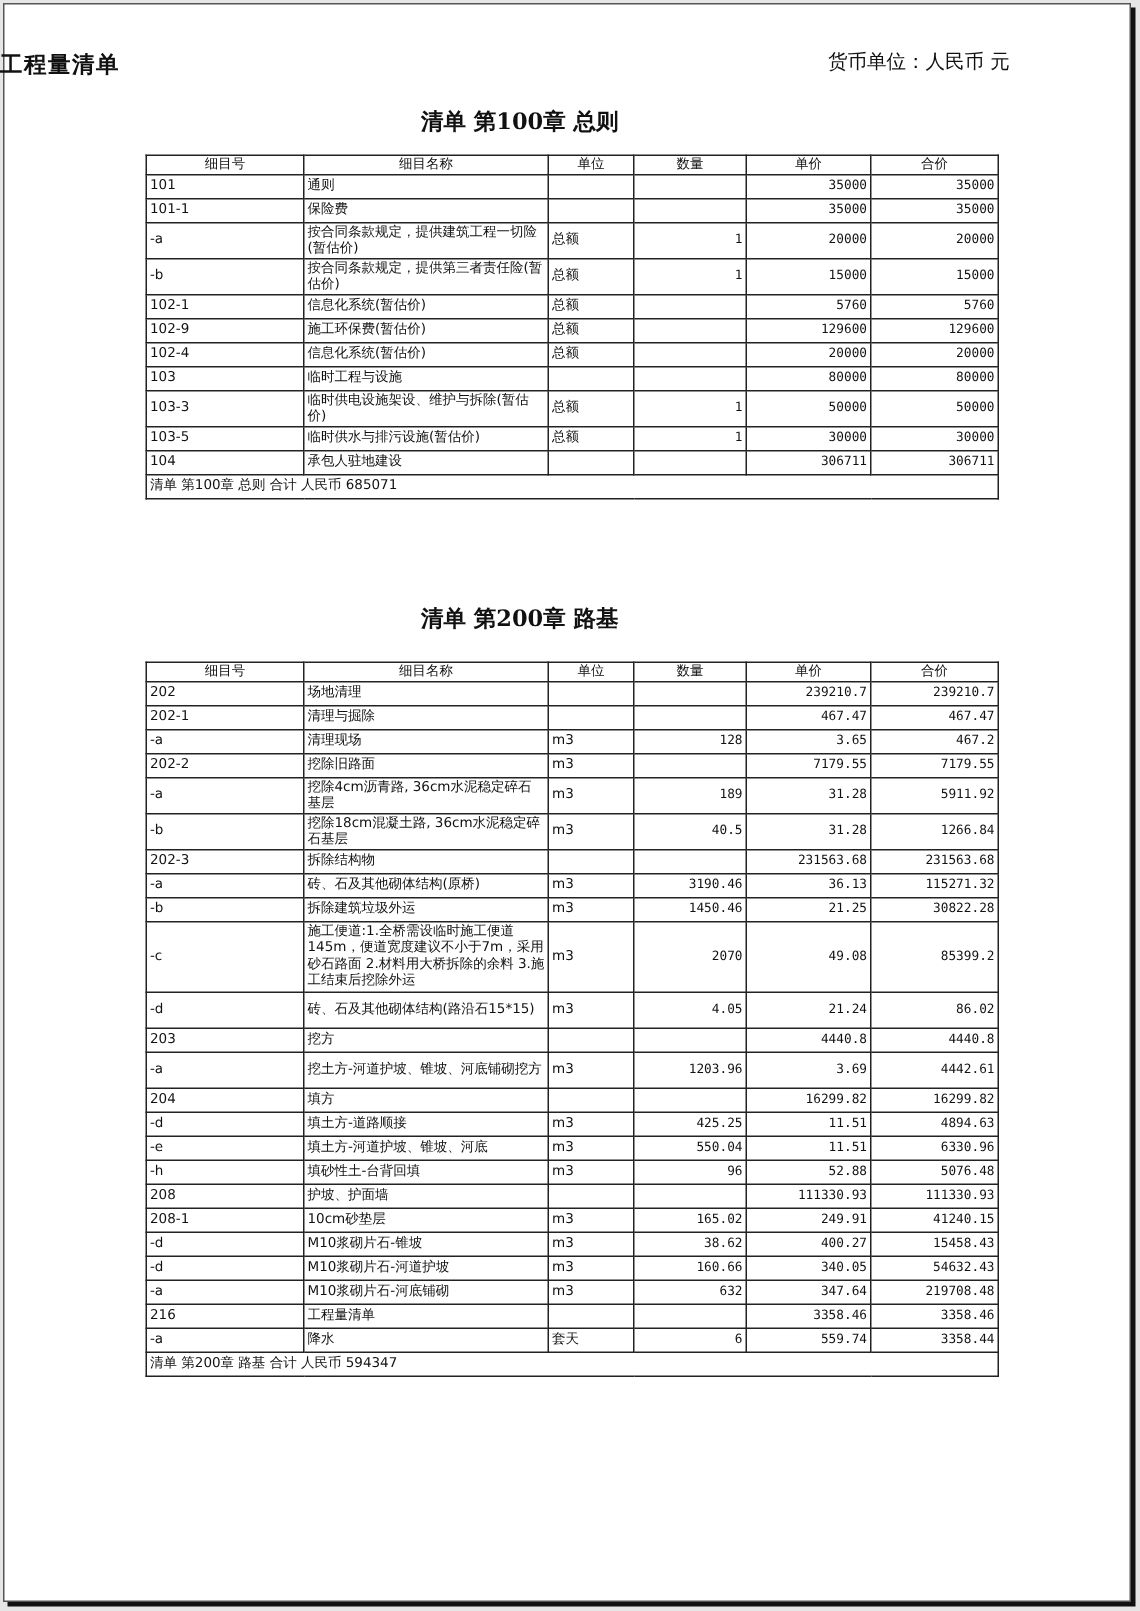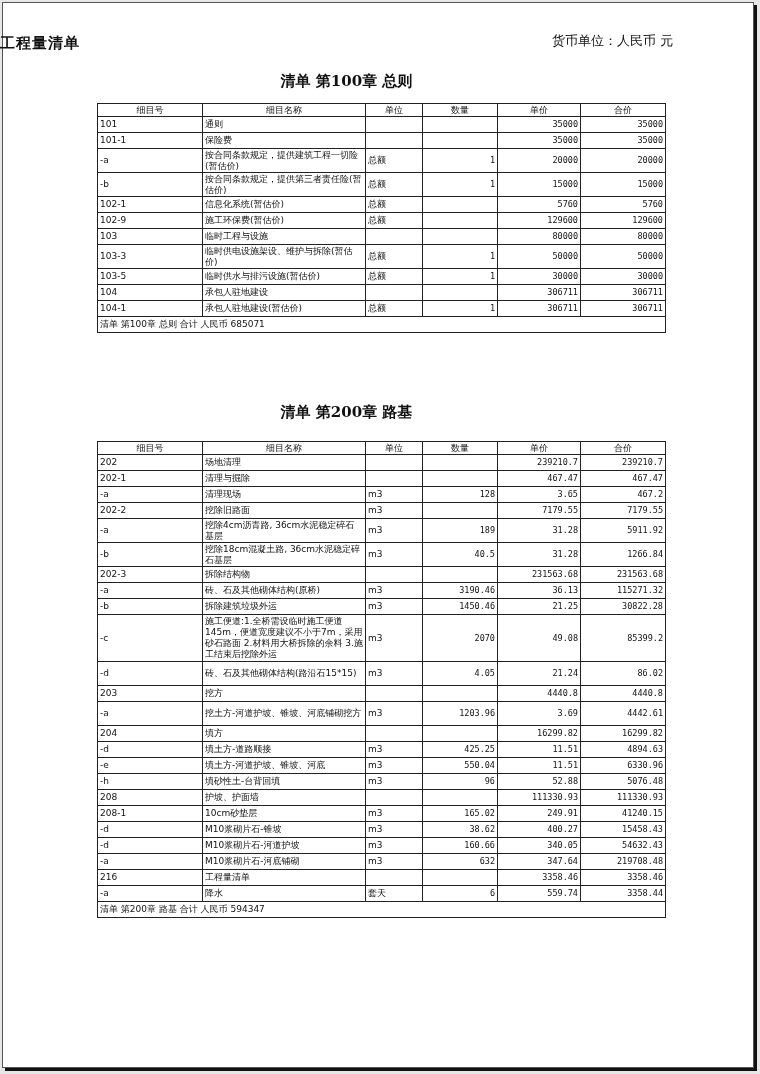--- a/index.html
+++ b/index.html
@@ -98,20 +98,28 @@
       </tr>
       <tr>
         <td>102-9</td>
         <td>施工环保费(暂估价)</td>
         <td>总额</td>
         <td class="num"></td>
         <td class="num">129600</td>
         <td class="num">129600</td>
       </tr>
       <tr>
+        <td>102-4</td>
+        <td>信息化系统(暂估价)</td>
+        <td>总额</td>
+        <td class="num"></td>
+        <td class="num">20000</td>
+        <td class="num">20000</td>
+      </tr>
+      <tr>
         <td>103</td>
         <td>临时工程与设施</td>
         <td></td>
         <td class="num"></td>
         <td class="num">80000</td>
         <td class="num">80000</td>
       </tr>
       <tr class="tall">
         <td>103-3</td>
         <td>临时供电设施架设、维护与拆除(暂估价)</td>
@@ -126,28 +134,20 @@
         <td>总额</td>
         <td class="num">1</td>
         <td class="num">30000</td>
         <td class="num">30000</td>
       </tr>
       <tr>
         <td>104</td>
         <td>承包人驻地建设</td>
         <td></td>
         <td class="num"></td>
-        <td class="num">306711</td>
-        <td class="num">306711</td>
-      </tr>
-      <tr>
-        <td>104-1</td>
-        <td>承包人驻地建设(暂估价)</td>
-        <td>总额</td>
-        <td class="num">1</td>
         <td class="num">306711</td>
         <td class="num">306711</td>
       </tr>
     </tbody>
   <tfoot>
     <tr>
       <td colspan="6" class="total-row">清单 第100章 总则 合计 人民币 685071</td>
     </tr>
   </tfoot>
 </table>

